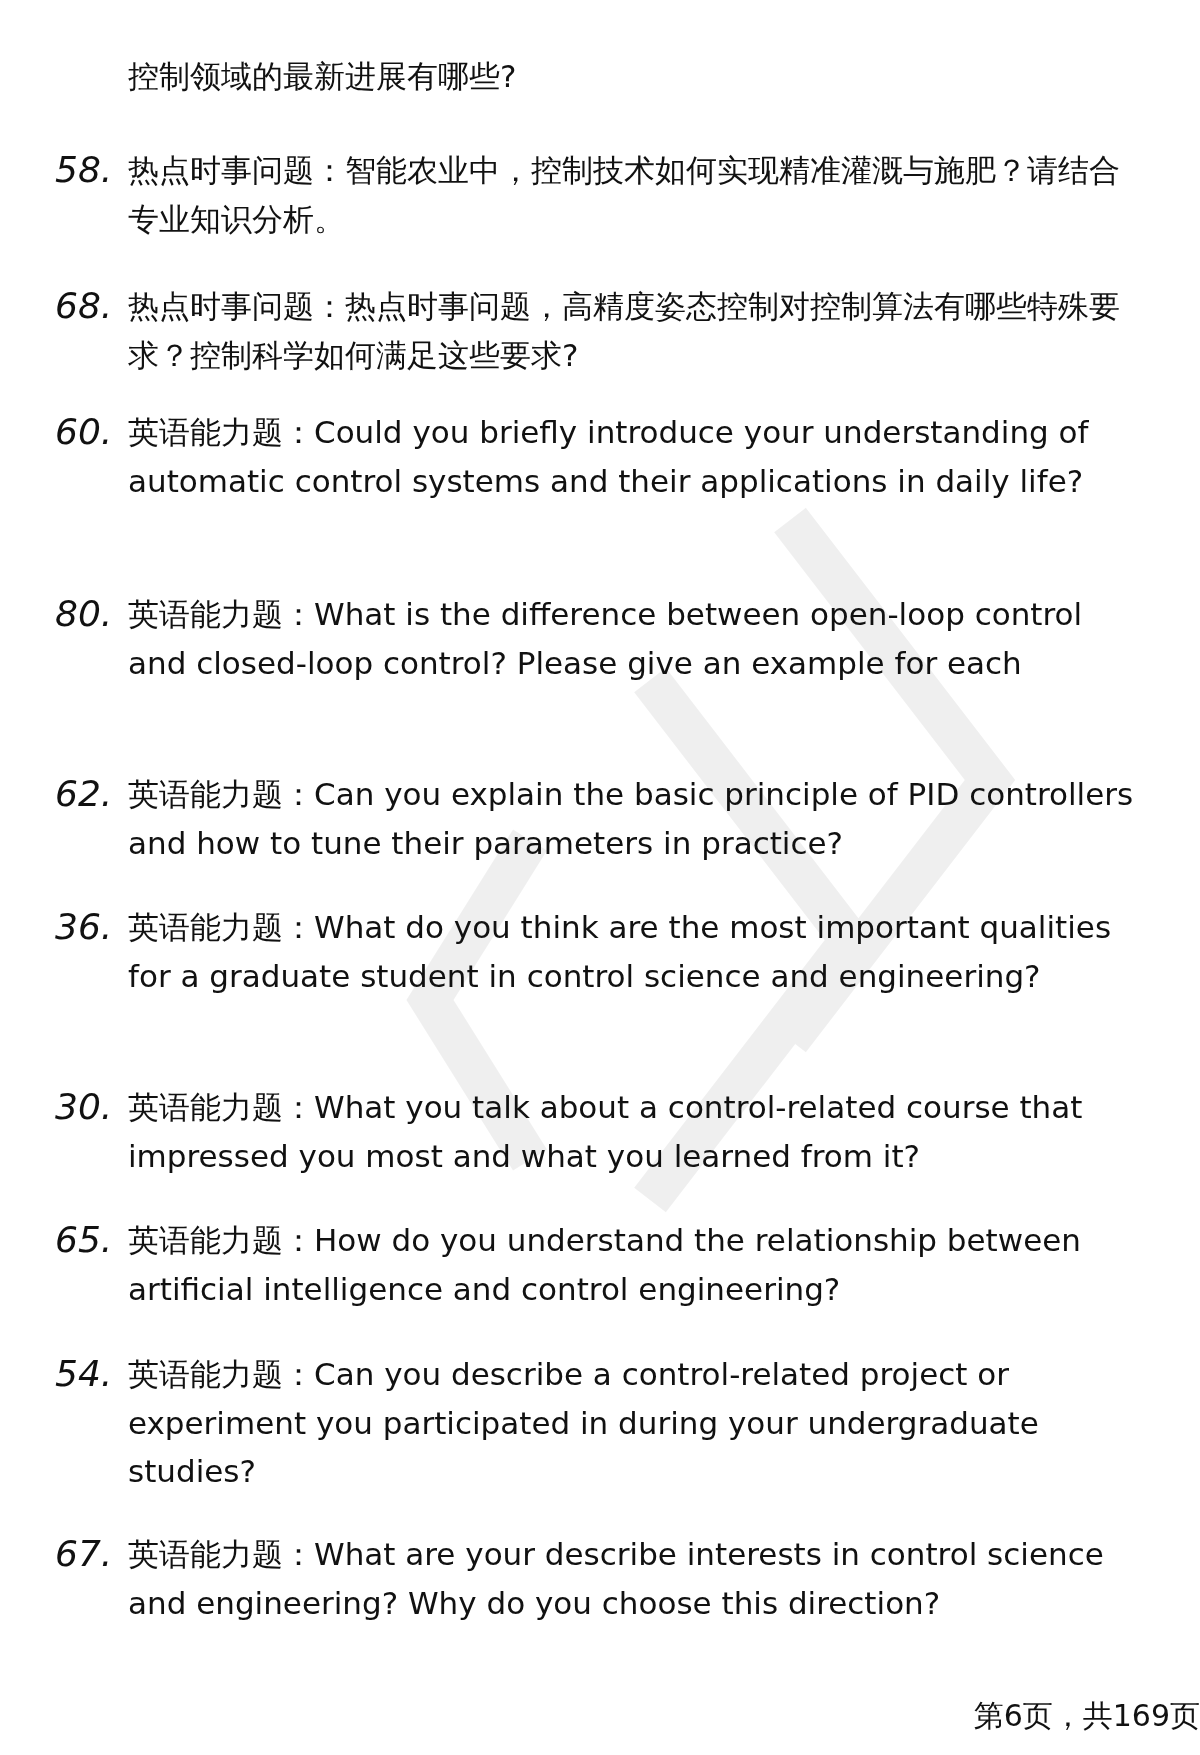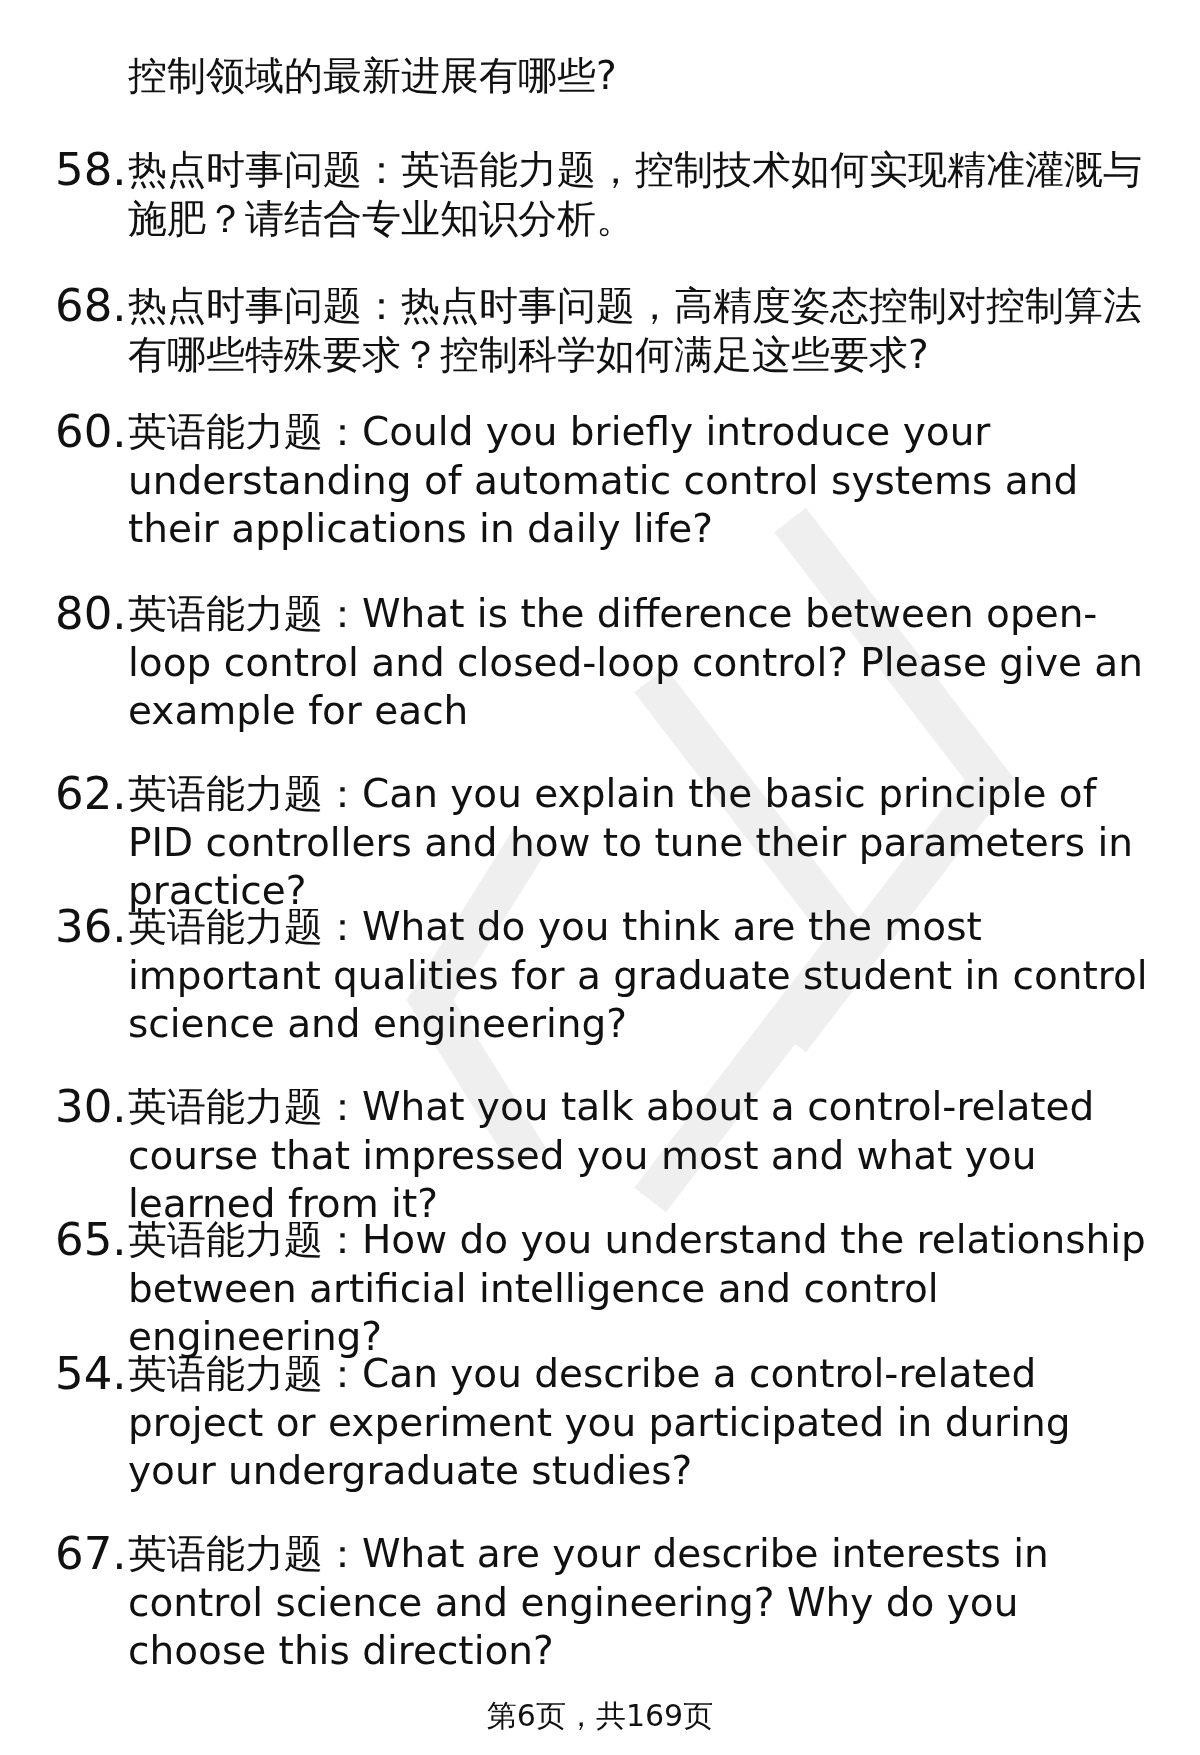--- a/index.html
+++ b/index.html
@@ -1,39 +1,39 @@
 <!DOCTYPE html>
 <html><head>
 <meta charset="utf-8">
 <style>
   html, body { margin:0; padding:0; background:#ffffff; }
   body { width:1200px; height:1755px; position:relative; overflow:hidden;
     font-family: "DejaVu Sans", "Liberation Sans", sans-serif; color:#111; }
   .watermark { position:absolute; left:230px; top:480px; width:900px; height:800px; pointer-events:none; opacity:0.06; }
   .item { position:absolute; left:0; width:1200px; }
-  .num { position:absolute; left:55px; font-size:45px; line-height:48px; }
-  .text { position:absolute; left:128px; width:1020px; font-size:39px; line-height:48.5px; }
-  .footer { position:absolute; top:1696px; left:0; width:1200px; text-align:center; font-size:30px; }
+  .num { position:absolute; left:55px; font-size:36px; line-height:48px;font-style:italic; }
+  .text { position:absolute; left:128px; width:1020px; font-size:31px; line-height:48.5px; }
+  .footer { position:absolute; top:1696px; left:0; width:1200px; text-align:right; font-size:30px; }
 </style>
 </head>
 <body>
 
 <svg class="watermark" viewBox="0 0 900 800">
   <g fill="none" stroke="#000" stroke-width="40">
     <path d="M560 40 L760 300 L560 560"></path>
     <path d="M420 200 L620 460 L420 720"></path>
     <path d="M300 360 L200 520 L300 680"></path>
   </g>
 </svg>
 
 <div class="text" style="top:52px">控制领域的最新进展有哪些?</div>
 
 <div class="item" style="top:146px">
   <span class="num">58.</span>
-  <span class="text">热点时事问题：英语能力题，控制技术如何实现精准灌溉与施肥？请结合专业知识分析。</span>
+  <span class="text">热点时事问题：智能农业中，控制技术如何实现精准灌溉与施肥？请结合专业知识分析。</span>
 </div>
 <div class="item" style="top:282px">
   <span class="num">68.</span>
   <span class="text">热点时事问题：热点时事问题，高精度姿态控制对控制算法有哪些特殊要求？控制科学如何满足这些要求?</span>
 </div>
 <div class="item" style="top:408px">
   <span class="num">60.</span>
   <span class="text">英语能力题：Could you briefly introduce your understanding of automatic control systems and their applications in daily life?</span>
 </div>
 <div class="item" style="top:590px">

